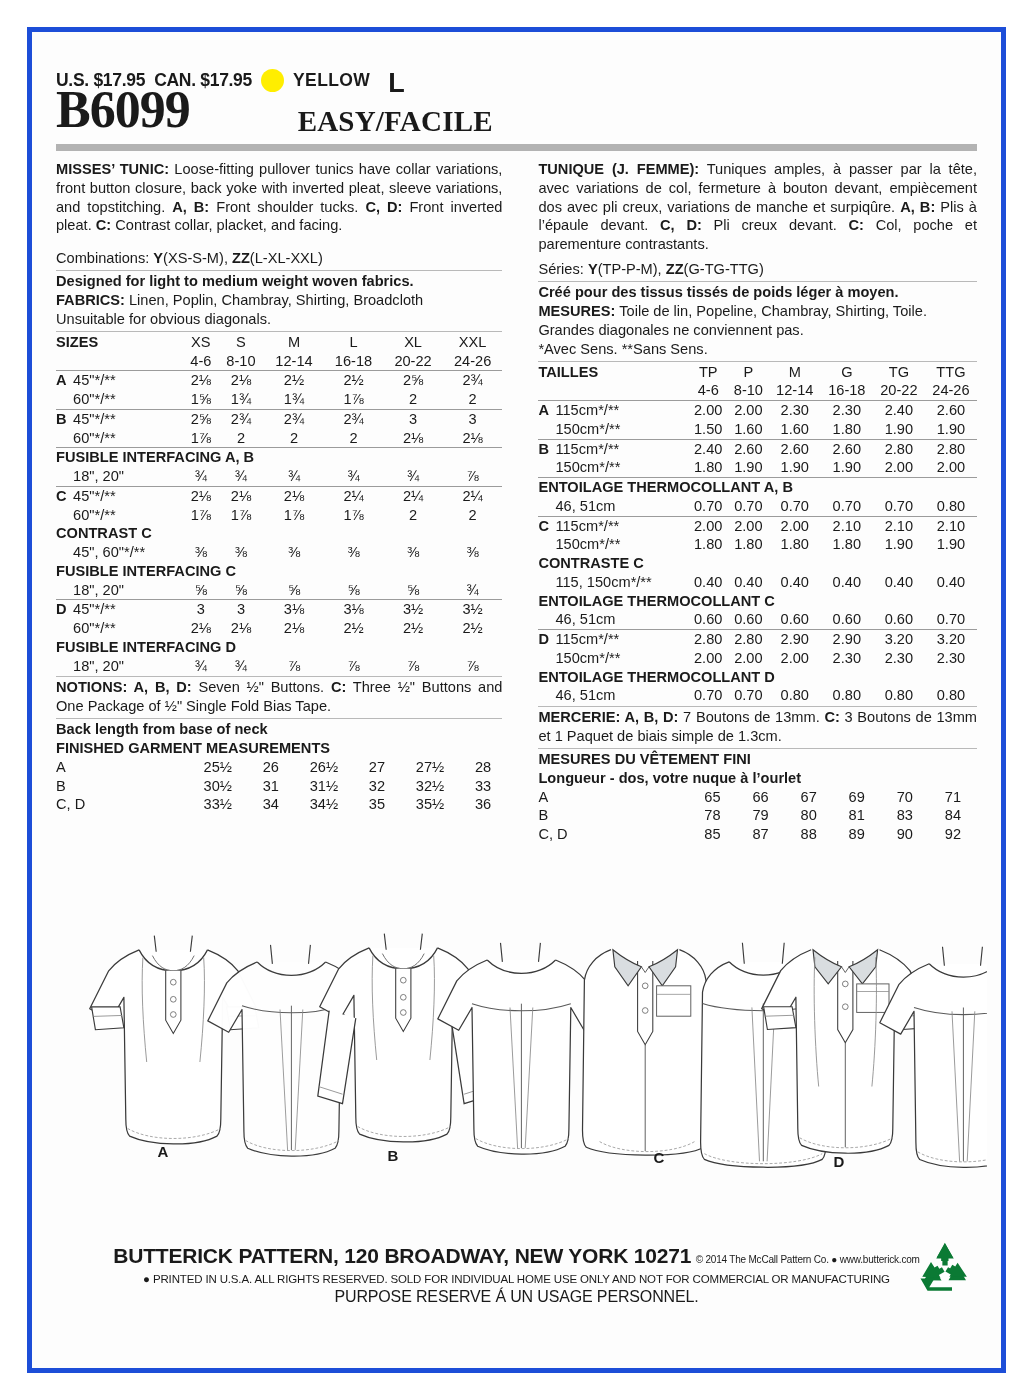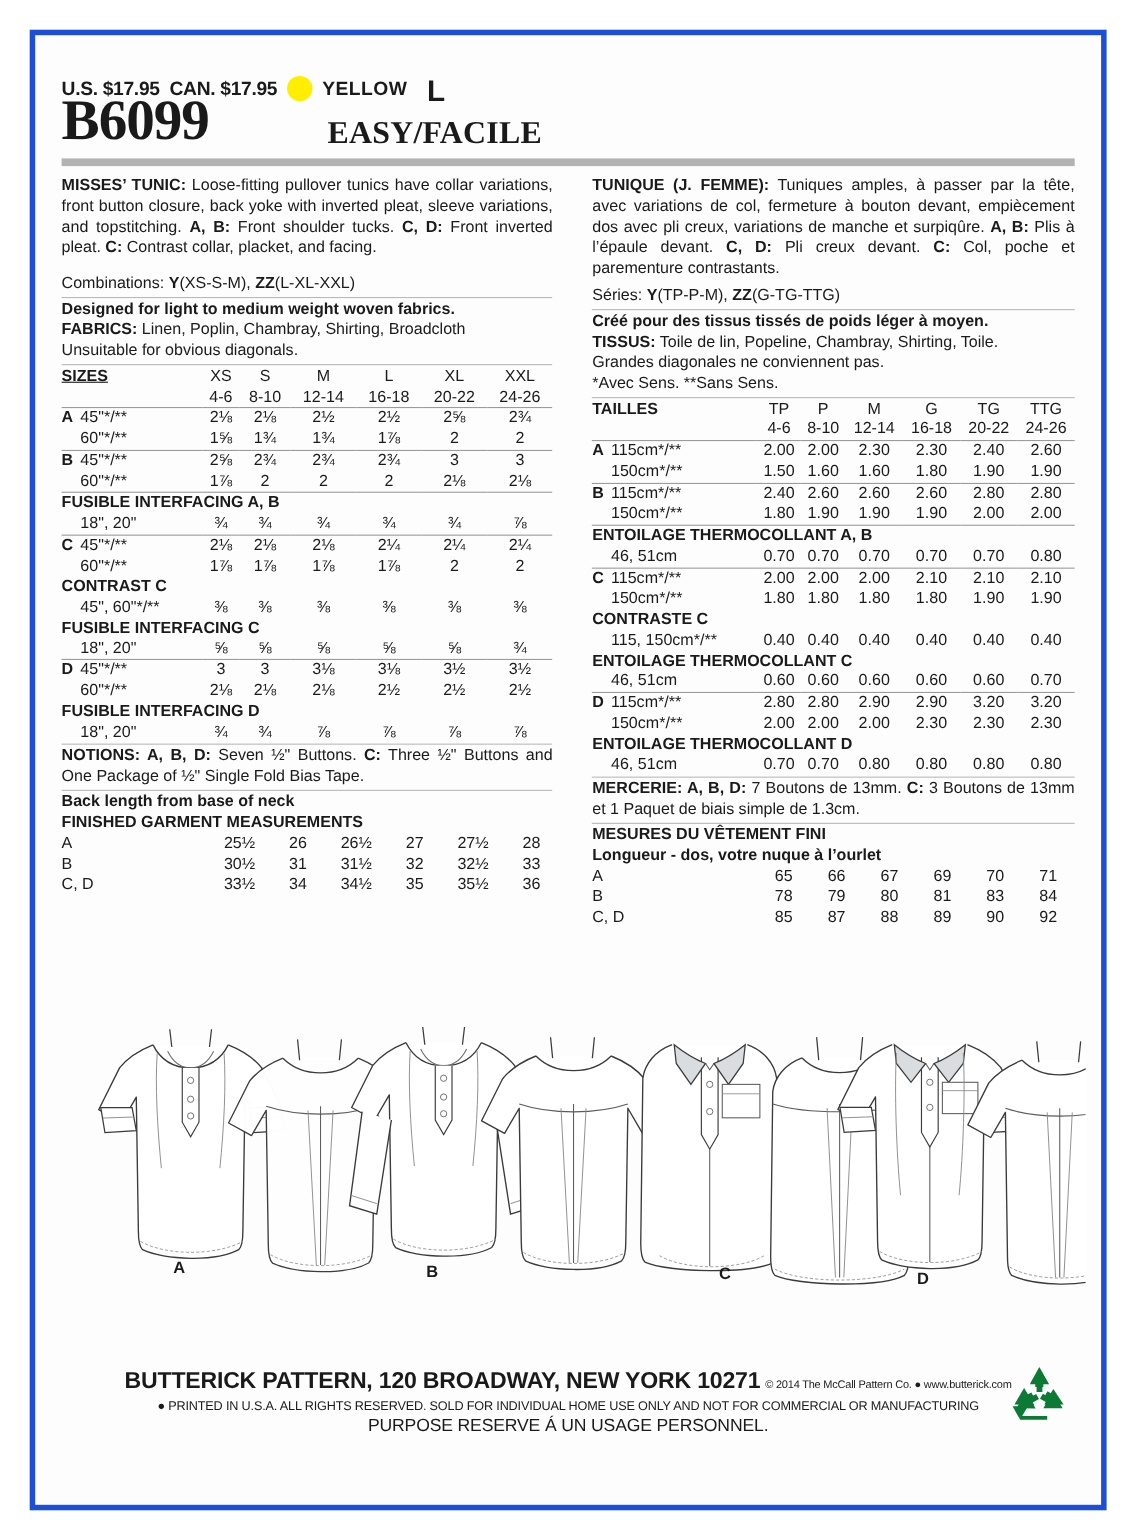--- a/index.html
+++ b/index.html
@@ -126,21 +126,21 @@
       <div class="line bold">Designed for light to medium weight woven fabrics.</div>
       <div class="line">
         <b>FABRICS:</b><span> Linen, Poplin, Chambray, Shirting, Broadcloth</span>
       </div>
       <div class="line">Unsuitable for obvious diagonals.</div>
       <div class="hr"></div>
 
       <table class="yard">
         <tbody>
               <tr>
-                <td class="head" style="width: 128px; text-decoration: underline;">SIZES</td>
+                <td class="head" style="width: 128px;">SIZES</td>
                 <td class="num">XS</td>
                 <td class="num">S</td>
                 <td class="num">M</td>
                 <td class="num">L</td>
                 <td class="num">XL</td>
                 <td class="num">XXL</td>
               </tr>
               <tr>
                 <td></td>
                 <td class="num">4-6</td>
@@ -321,21 +321,21 @@
       </p>
 
       <div class="gap" style="height:6px;"></div>
 
       <div class="comb">
         <span>Séries: </span><b>Y</b><span>(TP-P-M), </span><b>ZZ</b><span>(G-TG-TTG)</span>
       </div>
       <div class="hr"></div>
       <div class="line bold">Créé pour des tissus tissés de poids léger à moyen.</div>
       <div class="line">
-        <b>TISSUS:</b><span> Toile de lin, Popeline, Chambray, Shirting, Toile.</span>
+        <b>MESURES:</b><span> Toile de lin, Popeline, Chambray, Shirting, Toile.</span>
       </div>
       <div class="line">Grandes diagonales ne conviennent pas.</div>
       <div class="line">*Avec Sens. **Sans Sens.</div>
       <div class="hr"></div>
 
       <table class="yard">
         <tbody>
               <tr>
                 <td class="head" style="width: 150px;">TAILLES</td>
                 <td class="num">TP</td>

